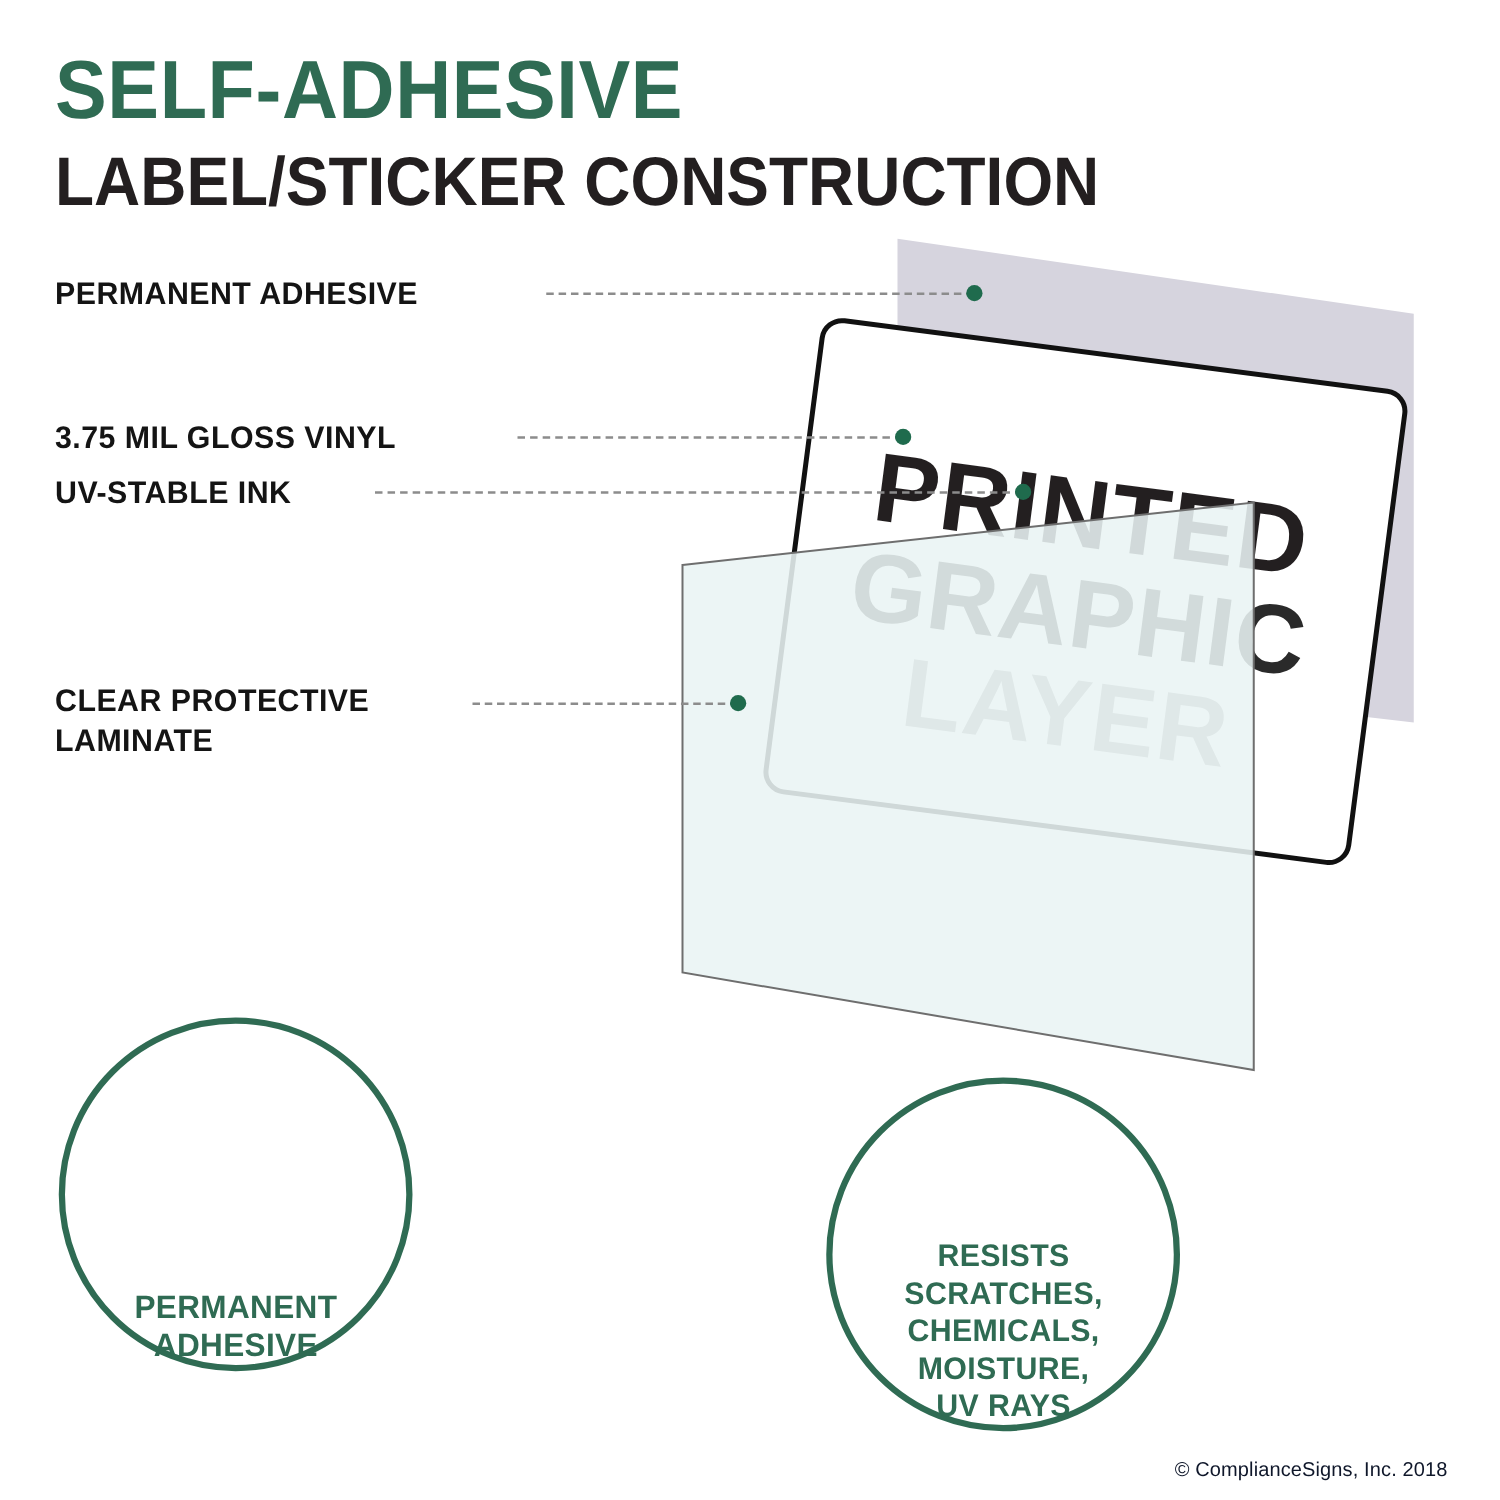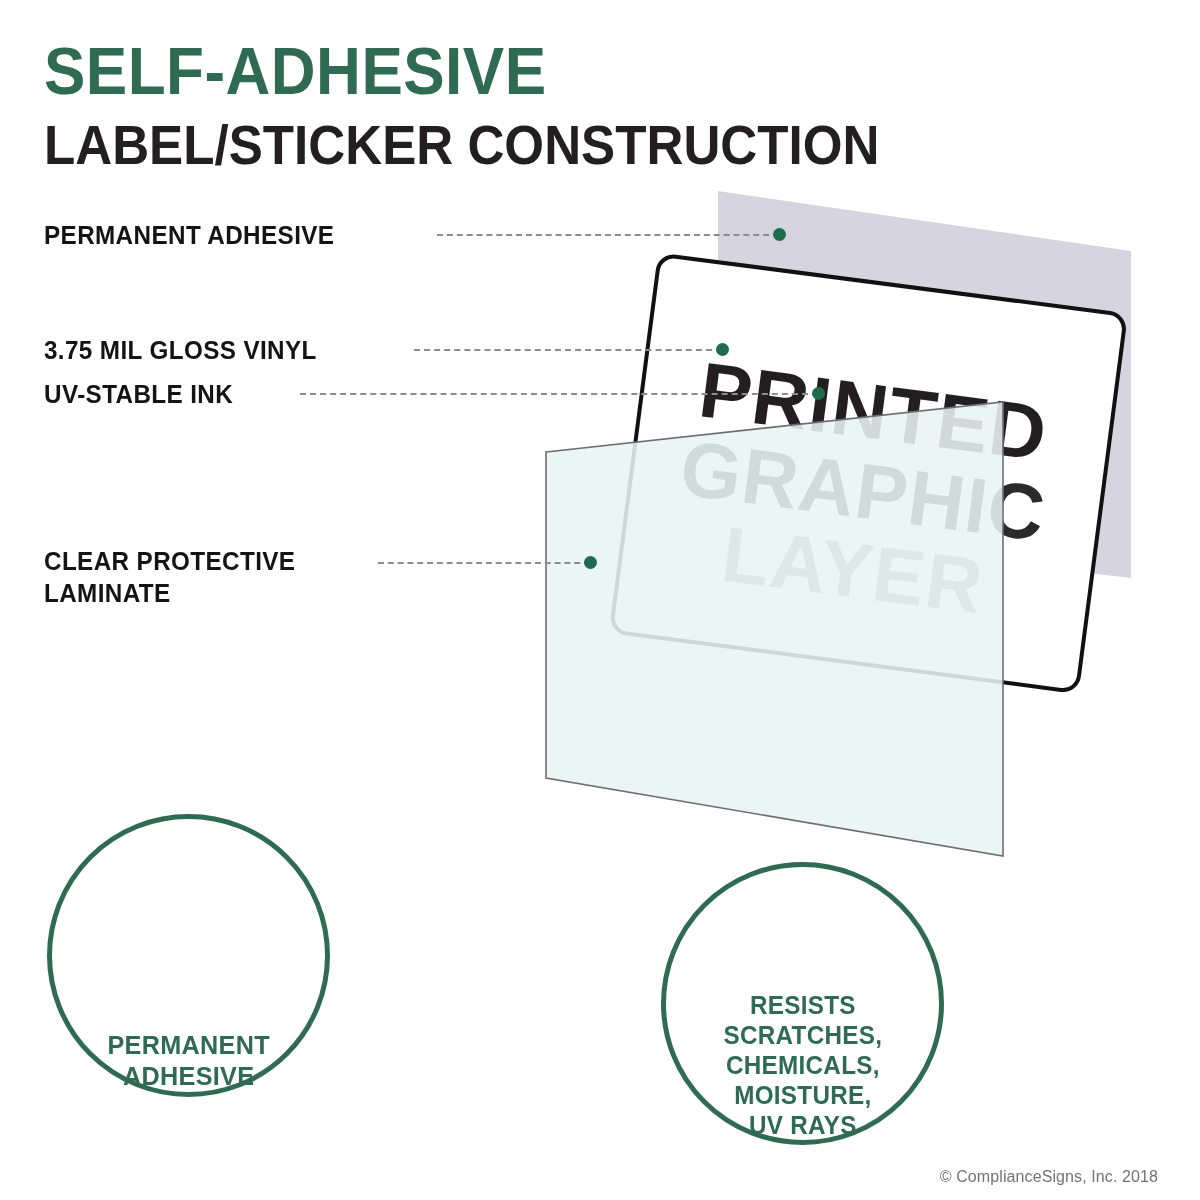--- a/index.html
+++ b/index.html
@@ -126,21 +126,21 @@
   #circle-3 { left: 661px; top: 862px; width: 283px; height: 283px; }
   #circle-3 .circle-label { font-size: 25px; line-height: 30px; }
 
   
   #footer {
     position: absolute;
     right: 42px;
     bottom: 14px;
     font-family: "Liberation Sans", sans-serif;
     font-size: 16px;
-    color: #737373;
+    color: #0f172a;
     letter-spacing: 0.1px;
     white-space: nowrap;
   }
 </style>
 </head>
 <body>
 
 <div id="page">
 
   <div id="heading">

